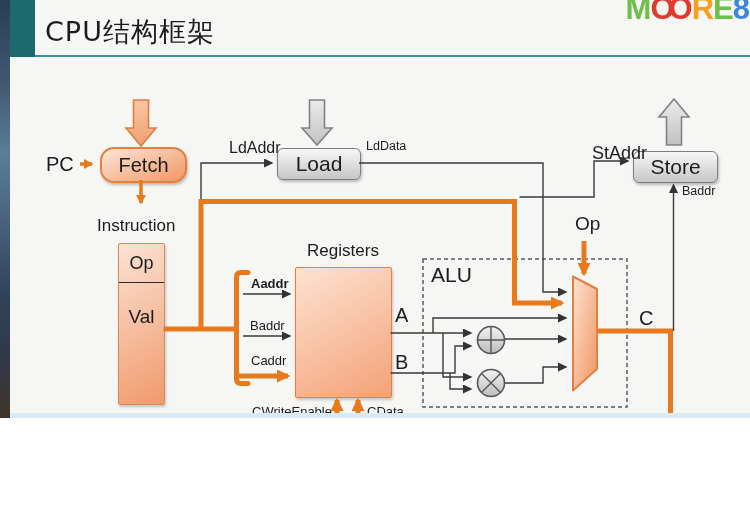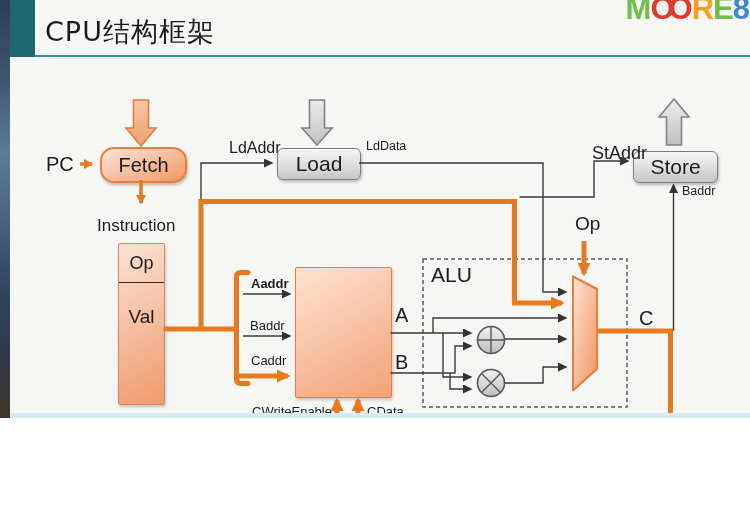--- a/index.html
+++ b/index.html
@@ -104,20 +104,21 @@
   </div>
 
   <div class="box-registers"></div>
 
   <div class="lbl" style="left:46px; top:153px; font-size:20px;">PC</div>
   <div class="lbl" style="left:97px; top:216px; font-size:17px;">Instruction</div>
   <div class="lbl" style="left:229px; top:139px; font-size:16px;">LdAddr</div>
   <div class="lbl" style="left:366px; top:139px; font-size:12.5px;">LdData</div>
   <div class="lbl" style="left:592px; top:143px; font-size:18px;">StAddr</div>
   <div class="lbl" style="left:682px; top:184px; font-size:12.5px;">Baddr</div>
+  <div class="lbl" style="left:300px; top:241px; width:86px; text-align:center; font-size:17px;">Registers</div>
   <div class="lbl" style="left:251px; top:276px; font-size:13px;font-weight:bold;">Aaddr</div>
   <div class="lbl" style="left:250px; top:318px; font-size:13px;">Baddr</div>
   <div class="lbl" style="left:251px; top:353px; font-size:13px;">Caddr</div>
   <div class="lbl" style="left:395px; top:304px; font-size:20px;">A</div>
   <div class="lbl" style="left:395px; top:351px; font-size:20px;">B</div>
   <div class="lbl" style="left:431px; top:263px; font-size:21px;">ALU</div>
   <div class="lbl" style="left:575px; top:213px; font-size:19px;">Op</div>
   <div class="lbl" style="left:639px; top:307px; font-size:20px;">C</div>
   <div class="lbl" style="left:252px; top:404px; font-size:13px;">CWriteEnable</div>
   <div class="lbl" style="left:367px; top:404px; font-size:13px;">CData</div>

